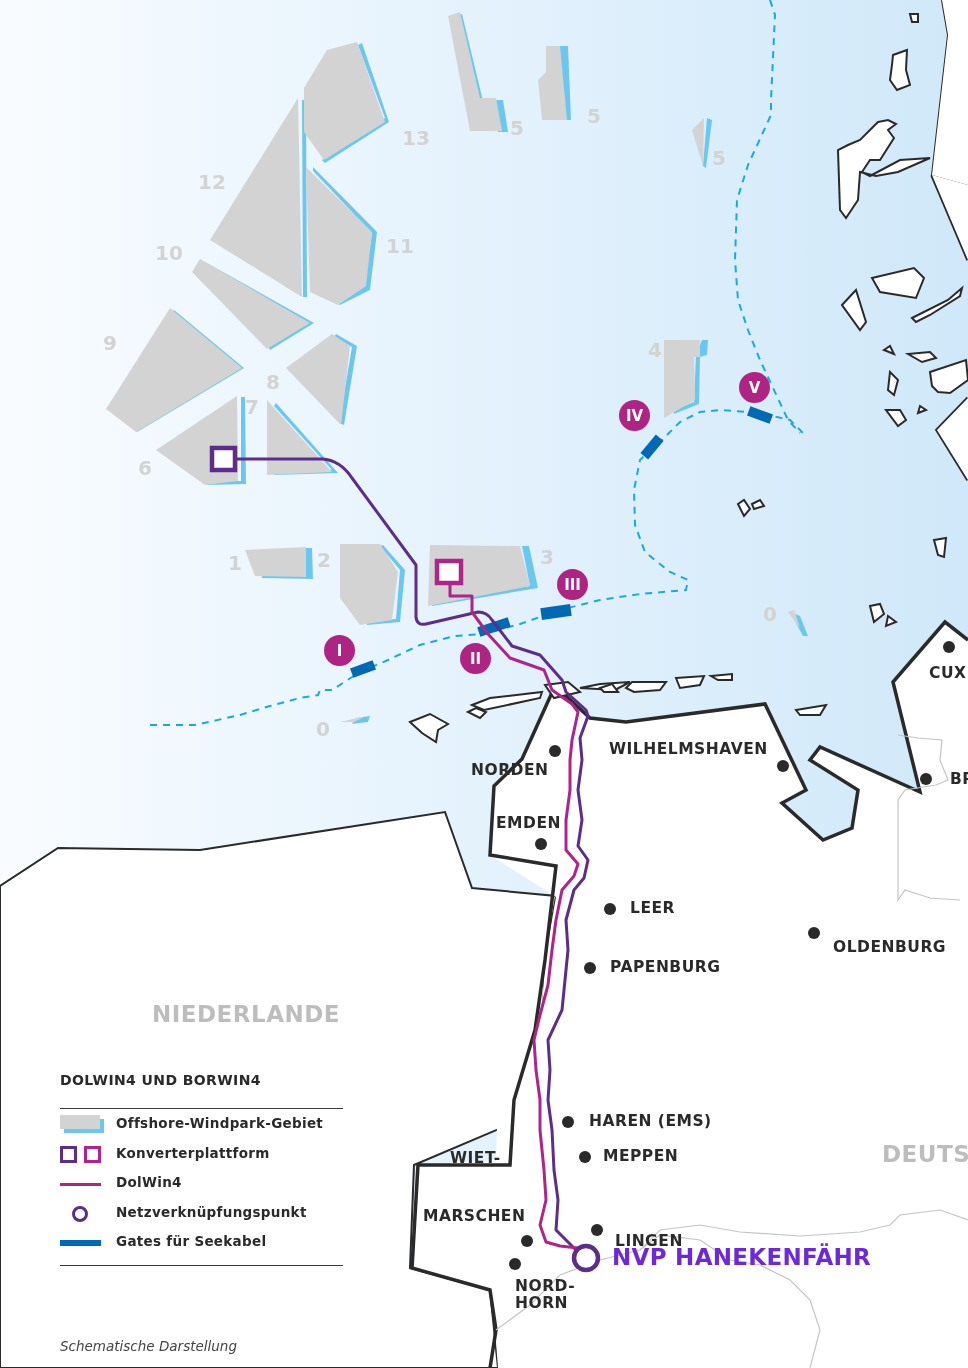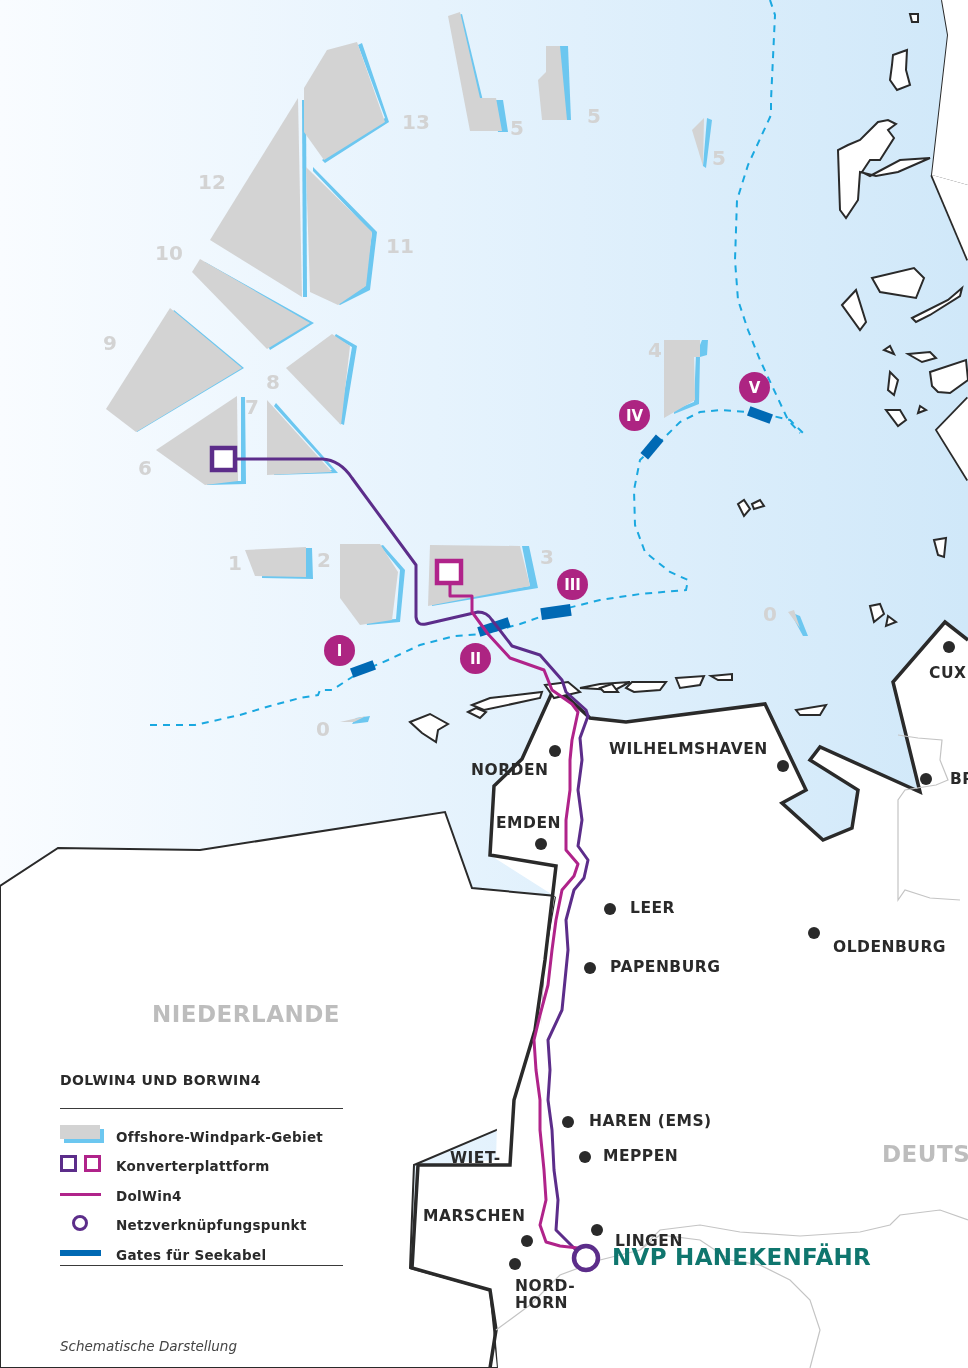--- a/index.html
+++ b/index.html
@@ -3,26 +3,26 @@
 <meta charset="utf-8">
 <style>
   html, body { margin: 0; padding: 0; }
   body { width: 968px; height: 1368px; overflow: hidden; background: #ffffff; font-family: "DejaVu Sans", sans-serif; }
   #map { position: relative; width: 968px; height: 1368px; }
   svg { position: absolute; left: 0; top: 0; }
   .lbl { position: absolute; white-space: nowrap; font-family: "DejaVu Sans", sans-serif; font-weight: bold; line-height: 1; }
   .city { font-size: 15.5px; color: #2a2a2a; letter-spacing: 0.5px; }
   .zone { font-size: 20px; color: #d3d3d3; }
   .country { font-size: 23px; color: #bdbdbd; letter-spacing: 0.5px; }
-  .nvp { font-size: 23px; color: #0f766e; letter-spacing: 0.3px; }
+  .nvp { font-size: 23px; color: #6d28d9; letter-spacing: 0.3px; }
   .gate-badge { position: absolute; width: 31px; height: 31px; border-radius: 50%; background: #ad2482; color: #fff; font-family: "DejaVu Sans", sans-serif; font-weight: bold; font-size: 15px; display: flex; align-items: center; justify-content: center; }
   .legend { position: absolute; left: 60px; top: 1072px; width: 283px; }
   .legend-title { font-family: "DejaVu Sans", sans-serif; font-weight: bold; font-size: 14px; color: #2a2a2a; letter-spacing: 0.4px; }
   .legend-rule { height: 0; border-top: 1.5px solid #3a3a3a; }
-  .legend-row { display: flex; align-items: flex-end; height: 29.5px; }
+  .legend-row { display: flex; align-items: flex-start; height: 29.5px; }
   .legend-sym { width: 56px; height: 20px; position: relative; }
   .legend-text { font-family: "DejaVu Sans", sans-serif; font-weight: bold; font-size: 13.5px; color: #2a2a2a; letter-spacing: 0.3px; }
   .footnote { position: absolute; left: 60px; top: 1338px; font-family: "DejaVu Sans", sans-serif; font-style: italic; font-size: 13.5px; color: #444; }
 </style>
 </head>
 <body>
 
 <div id="map">
 <svg width="968" height="1368" viewBox="0 0 968 1368">
   <defs>
@@ -160,21 +160,21 @@
     <circle cx="814" cy="933" r="6"></circle>
     <circle cx="590" cy="968" r="6"></circle>
     <circle cx="568" cy="1122" r="6"></circle>
     <circle cx="585" cy="1157" r="6"></circle>
     <circle cx="597" cy="1230" r="6"></circle>
     <circle cx="527" cy="1241" r="6"></circle>
     <circle cx="515" cy="1264" r="6"></circle>
   </g>
 </svg>
 
-<span class="lbl zone" style="left:402px;top:112px">13</span>
+<span class="lbl zone" style="left:402px;top:128px">13</span>
 <span class="lbl zone" style="left:198px;top:172px">12</span>
 <span class="lbl zone" style="left:386px;top:236px">11</span>
 <span class="lbl zone" style="left:155px;top:243px">10</span>
 <span class="lbl zone" style="left:103px;top:333px">9</span>
 <span class="lbl zone" style="left:266px;top:372px">8</span>
 <span class="lbl zone" style="left:245px;top:397px">7</span>
 <span class="lbl zone" style="left:138px;top:458px">6</span>
 <span class="lbl zone" style="left:510px;top:118px">5</span>
 <span class="lbl zone" style="left:587px;top:106px">5</span>
 <span class="lbl zone" style="left:712px;top:148px">5</span>

